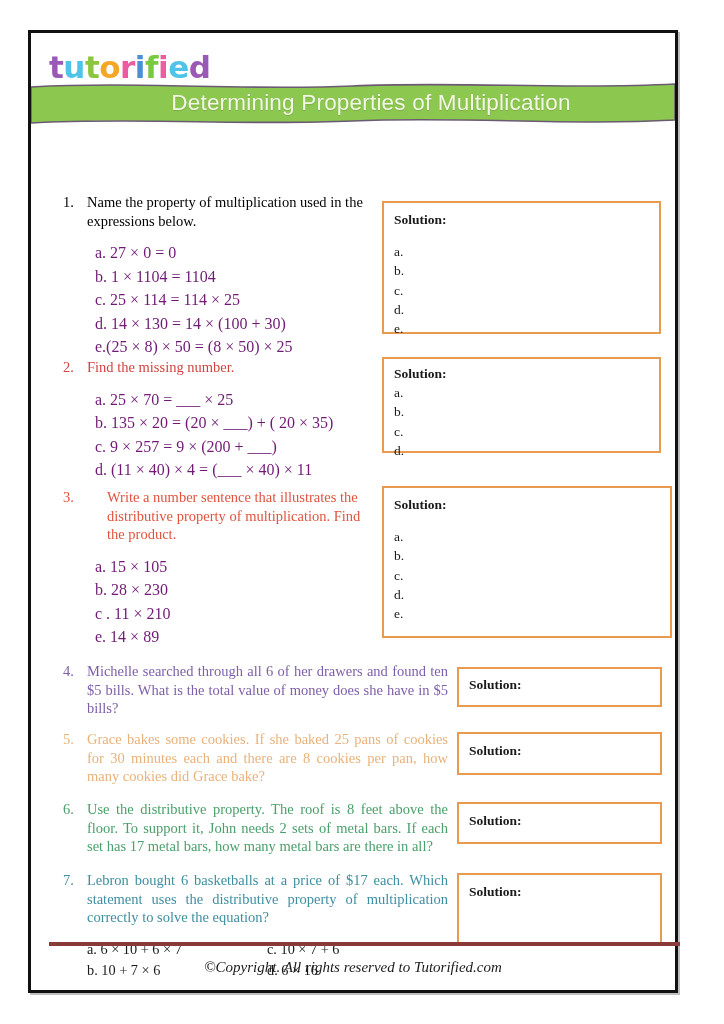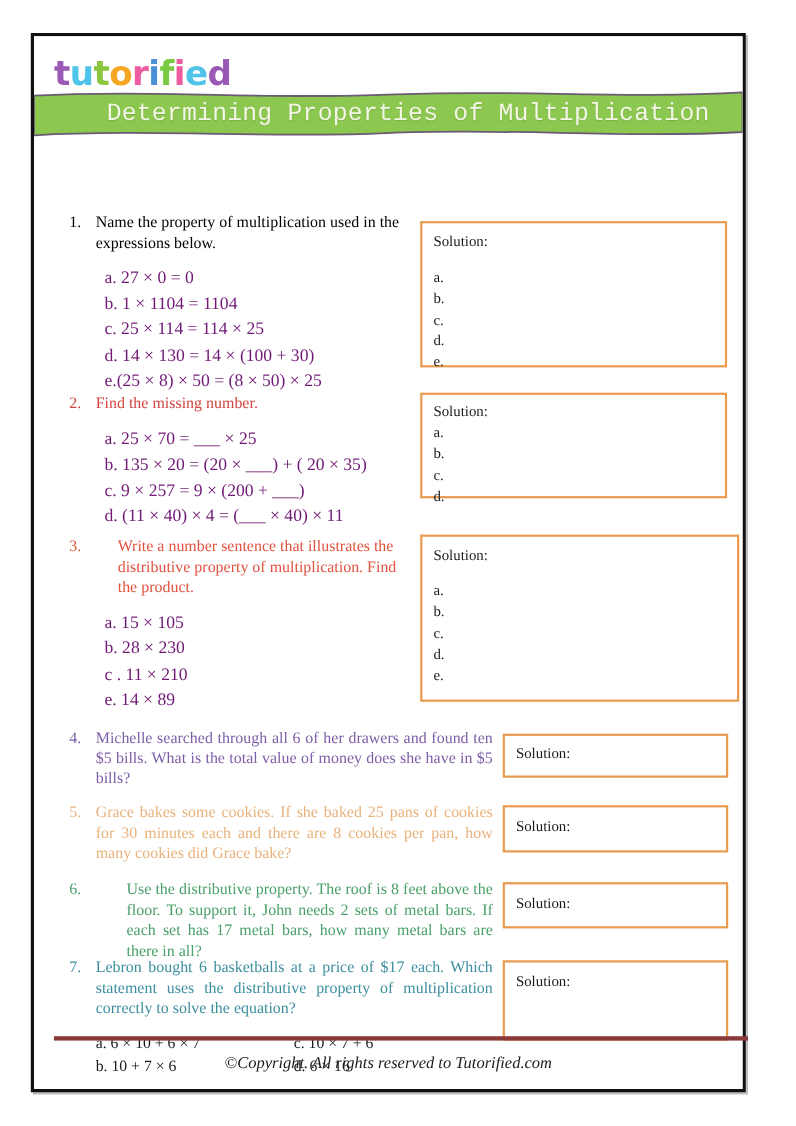--- a/index.html
+++ b/index.html
@@ -63,21 +63,21 @@
   #banner-title {
     position: absolute;
     left: 0;
     top: 0;
     width: 100%;
     height: 44px;
     display: flex;
     align-items: center;
     justify-content: center;
     color: #f2f6e4;
-    font-family: Liberation Mono, monospace;
+    font-family: Liberation Sans, sans-serif;
     font-size: 22.5px;
     font-weight: 400;
     letter-spacing: 0.2px;
     padding-left: 36px;
     box-sizing: border-box;
     text-shadow: 0 1px 1px rgba(0,0,0,0.12);
     text-align: right;
   }
 
   
@@ -131,21 +131,21 @@
 
   
   .sol-box {
     position: absolute;
     box-sizing: border-box;
     border: 2px solid #e89a4e;
     background: #ffffff;
   }
   .sol-title {
     font-size: 13.5px;
-    font-weight: normal;
+    font-weight: bold;
     color: #1a1a1a;
     margin: 9px 0 0 10px;
     line-height: 1.2;
   }
   .sol-letters {
     margin-left: 10px;
     font-size: 13.5px;
     line-height: 1.42;
     color: #1a1a1a;
   }
@@ -277,21 +277,21 @@
           <div class="q-text justify" style="color:#e8b27a;">Grace bakes some cookies. If she baked 25 pans of cookies for 30 minutes each and there are 8 cookies per pan, how many cookies did Grace bake?</div>
         </div>
       </div>
       <div class="sol-box" style="left:426px; top:599px; width:205px; height:43px;">
         <div class="sol-title" style="margin-top:9px;">Solution:</div>
       </div>
 
       <div class="q-block" style="top:667px; width:385px;">
         <div class="q-row">
           <div class="q-num" style="color:#4aa06a;">6.</div>
-          <div class="q-text justify" style="color:#4aa06a;margin-left:28px;">Use the distributive property.  The roof is 8 feet above the floor. To support it, John needs 2 sets of metal bars. If each set has 17 metal bars, how many metal bars are there in all?</div>
+          <div class="q-text justify" style="color:#4aa06a;">Use the distributive property.  The roof is 8 feet above the floor. To support it, John needs 2 sets of metal bars. If each set has 17 metal bars, how many metal bars are there in all?</div>
         </div>
       </div>
       <div class="sol-box" style="left:426px; top:669px; width:205px; height:42px;">
         <div class="sol-title" style="margin-top:9px;">Solution:</div>
       </div>
 
       <div class="q-block" style="top:738px; width:385px;">
         <div class="q-row">
           <div class="q-num" style="color:#3d8fa0;">7.</div>
           <div class="q-text justify" style="color:#3d8fa0;">Lebron bought 6 basketballs at a price of $17 each. Which statement uses the distributive property of multiplication correctly to solve the equation?</div>

